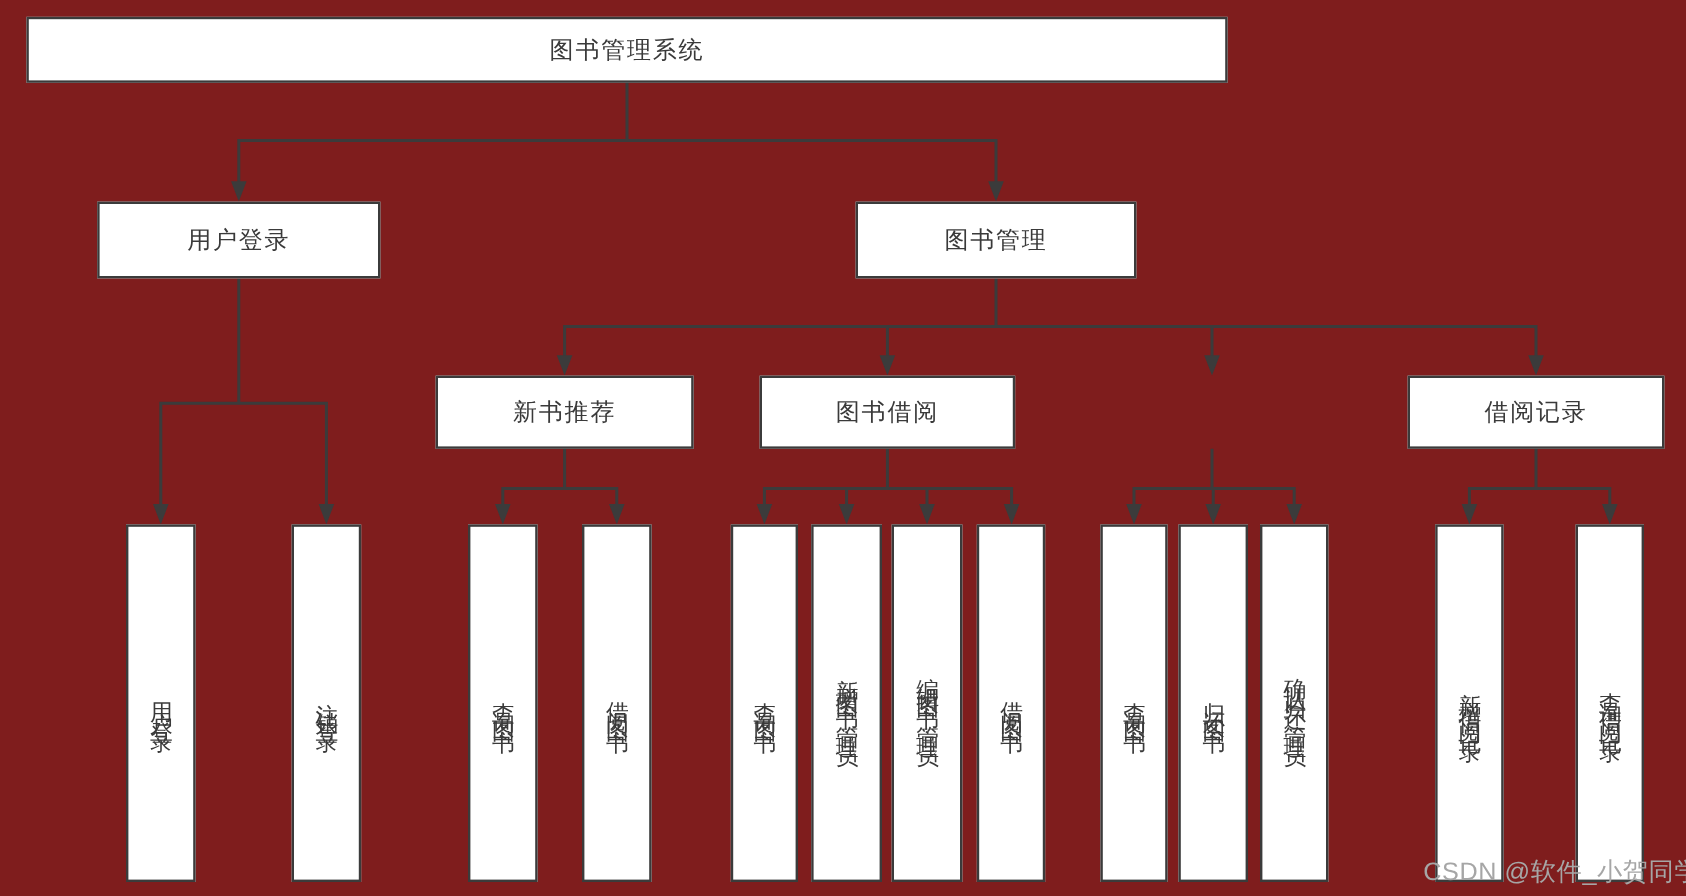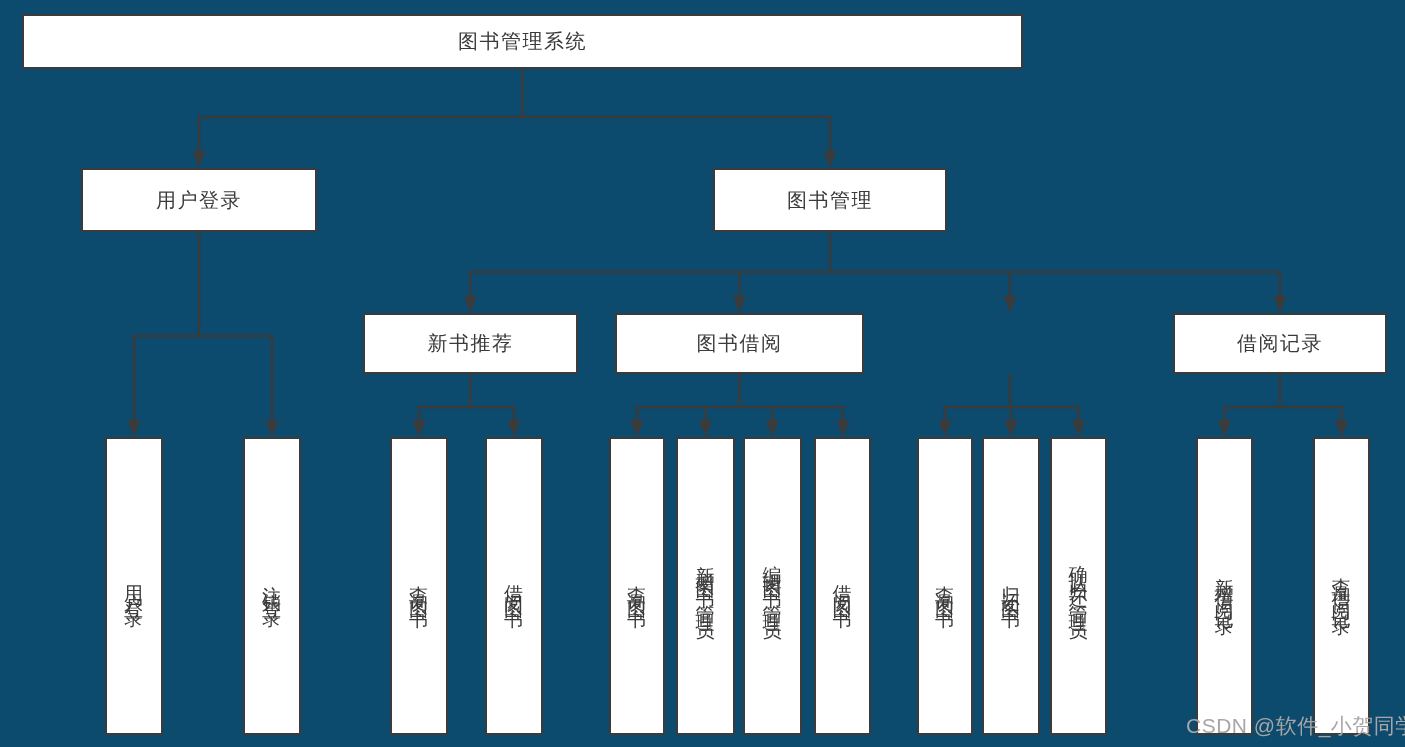--- a/index.html
+++ b/index.html
@@ -1,17 +1,17 @@
 <!DOCTYPE html>
 <html><head>
 <meta charset="utf-8">
 <style>
   html,body{margin:0;padding:0;background:#ffffff;}
   body{font-family:"Liberation Sans", sans-serif;}
-  .stage{position:relative;width:1405px;height:747px;background:#0c4a6e;overflow:hidden;}
+  .stage{position:relative;width:1405px;height:747px;background:#7f1d1d;overflow:hidden;}
   .stage svg{position:absolute;left:0;top:0;pointer-events:none;}
   .node{
     position:absolute;box-sizing:border-box;background:#ffffff;
     border:2.5px solid #3b3b3b;display:flex;align-items:center;justify-content:center;
     color:#3a3a3a;font-size:20px;letter-spacing:1.5px;z-index:2;
   }
   .vnode{
     position:absolute;box-sizing:border-box;background:#ffffff;
     border:2.5px solid #3b3b3b;display:flex;align-items:center;justify-content:center;
     color:#3a3a3a;height:298px;top:437px;z-index:2;
@@ -77,21 +77,21 @@
   <div class="node" style="left:81px;top:168px;width:236px;height:64px;">
     <span>用户登录</span>
   </div>
   <div class="node" style="left:363px;top:313px;width:215px;height:61px;">
     <span>新书推荐</span>
   </div>
 
   <div class="node" style="left:713px;top:168px;width:234px;height:64px;">
     <span>图书管理</span>
   </div>
-  <div class="node" style="left:615px;top:313px;width:249px;height:61px;">
+  <div class="node" style="left:633px;top:313px;width:213px;height:61px;">
     <span>图书借阅</span>
   </div>
   <div class="node" style="left:1173px;top:313px;width:214px;height:61px;">
     <span>借阅记录</span>
   </div>
 
   <div class="vnode" style="left:105px;width:58px;">
     <span class="vtext">用户登录</span>
   </div>
   <div class="vnode" style="left:243px;width:58px;">

